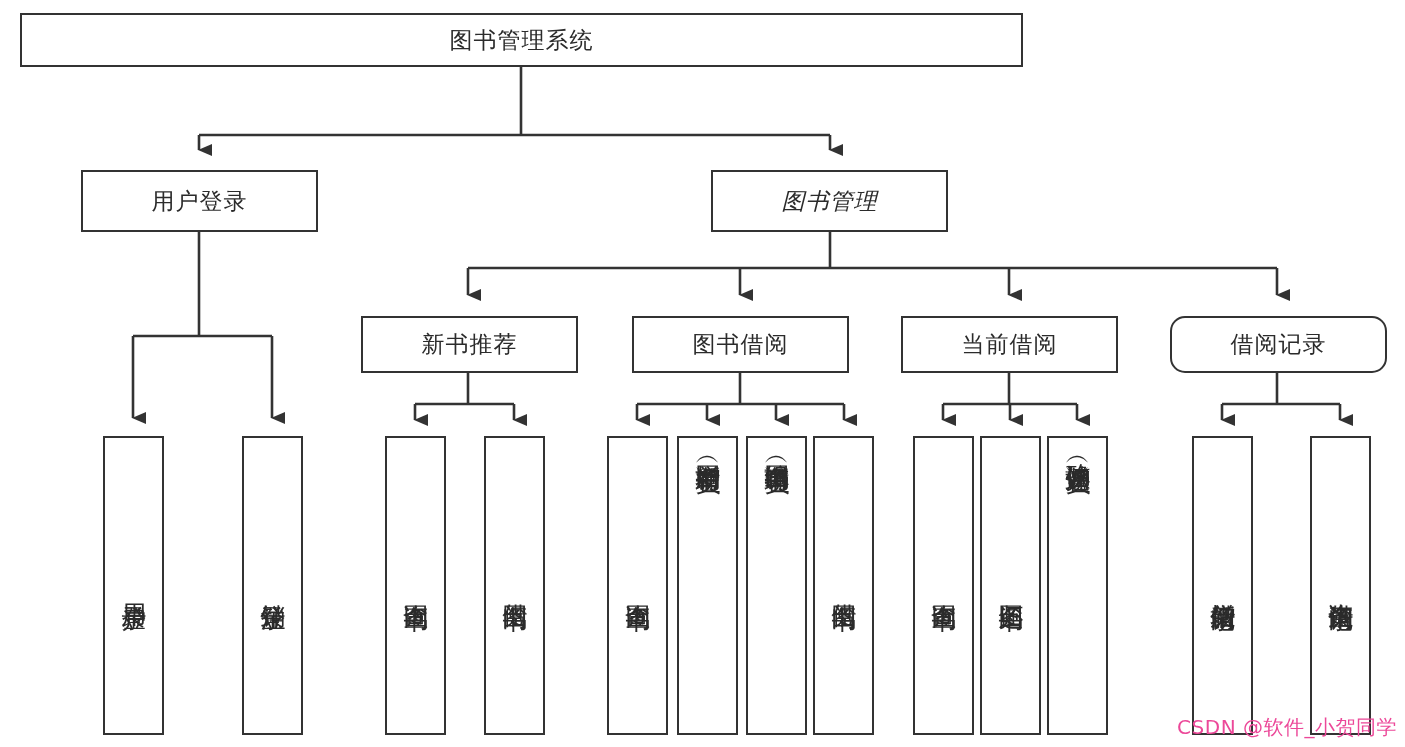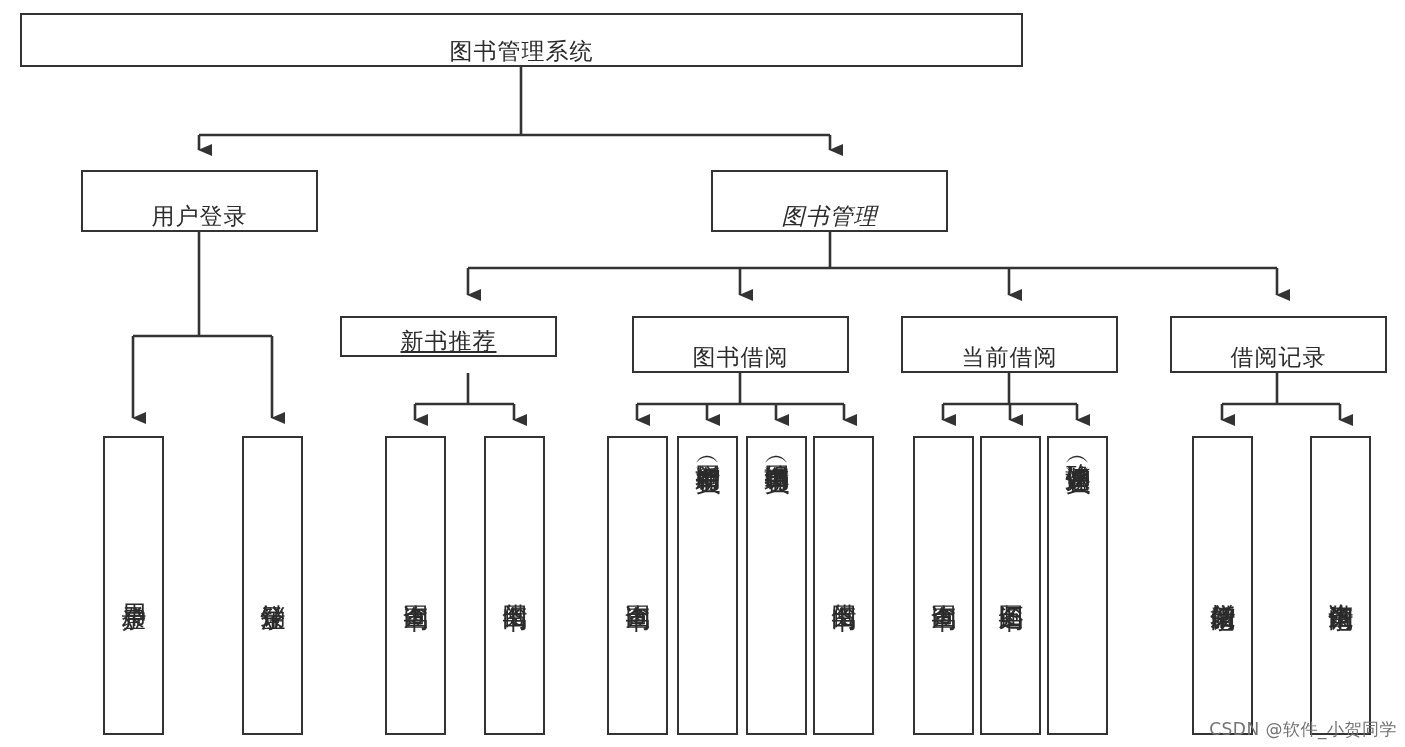--- a/index.html
+++ b/index.html
@@ -24,21 +24,21 @@
     width: 1405px;
     height: 747px;
     pointer-events: none;
   }
   .node {
     position: absolute;
     box-sizing: border-box;
     background: #ffffff;
     border: 2px solid #333333;
     display: flex;
-    align-items: flex-end;
+    align-items: center;
     justify-content: center;
     color: #2b2b2b;
   }
   .node .label {
     display: block;
     text-align: center;
     line-height: 1.22;
   }
   .node.horizontal .label {
     font-size: 23px;
@@ -58,22 +58,22 @@
     white-space: nowrap;
   }
   .node.vertical.centered {
     align-items: center;
     padding-top: 0;
   }
   #watermark {
     position: absolute;
     right: 8px;
     bottom: 6px;
-    font-size: 17px;
-    color: #737373;
+    font-size: 20px;
+    color: #ec4899;
     letter-spacing: 0.5px;
     user-select: none;
   }
 </style>
 </head>
 <body>
 
 <div id="canvas">
 
   <svg id="wires" viewBox="0 0 1405 747" xmlns="http://www.w3.org/2000/svg">
@@ -132,33 +132,33 @@
   </div>
 
   <div class="node horizontal" style="left:81px; top:170px; width:237px; height:62px;">
     <span class="label">用户登录</span>
   </div>
 
   <div class="node horizontal" style="left:711px; top:170px; width:237px; height:62px;font-style:italic;">
     <span class="label">图书管理</span>
   </div>
 
-  <div class="node horizontal" style="left:340px; top:316px; width:217px; height:41px;text-decoration:underline;">
+  <div class="node horizontal" style="left:361px; top:316px; width:217px; height:57px;">
     <span class="label">新书推荐</span>
   </div>
 
   <div class="node horizontal" style="left:901px; top:316px; width:217px; height:57px;">
     <span class="label">当前借阅</span>
   </div>
 
   <div class="node horizontal" style="left:632px; top:316px; width:217px; height:57px;">
     <span class="label">图书借阅</span>
   </div>
 
-  <div class="node horizontal" style="left:1170px; top:316px; width:217px; height:57px;">
+  <div class="node horizontal" style="left:1170px; top:316px; width:217px; height:57px;border-radius:15px;">
     <span class="label">借阅记录</span>
   </div>
 
   <div class="node vertical centered" style="left:103px; top:436px; width:61px; height:299px;">
     <span class="label">用户登录</span>
   </div>
 
   <div class="node vertical centered" style="left:242px; top:436px; width:61px; height:299px;">
     <span class="label">注销登录</span>
   </div>

